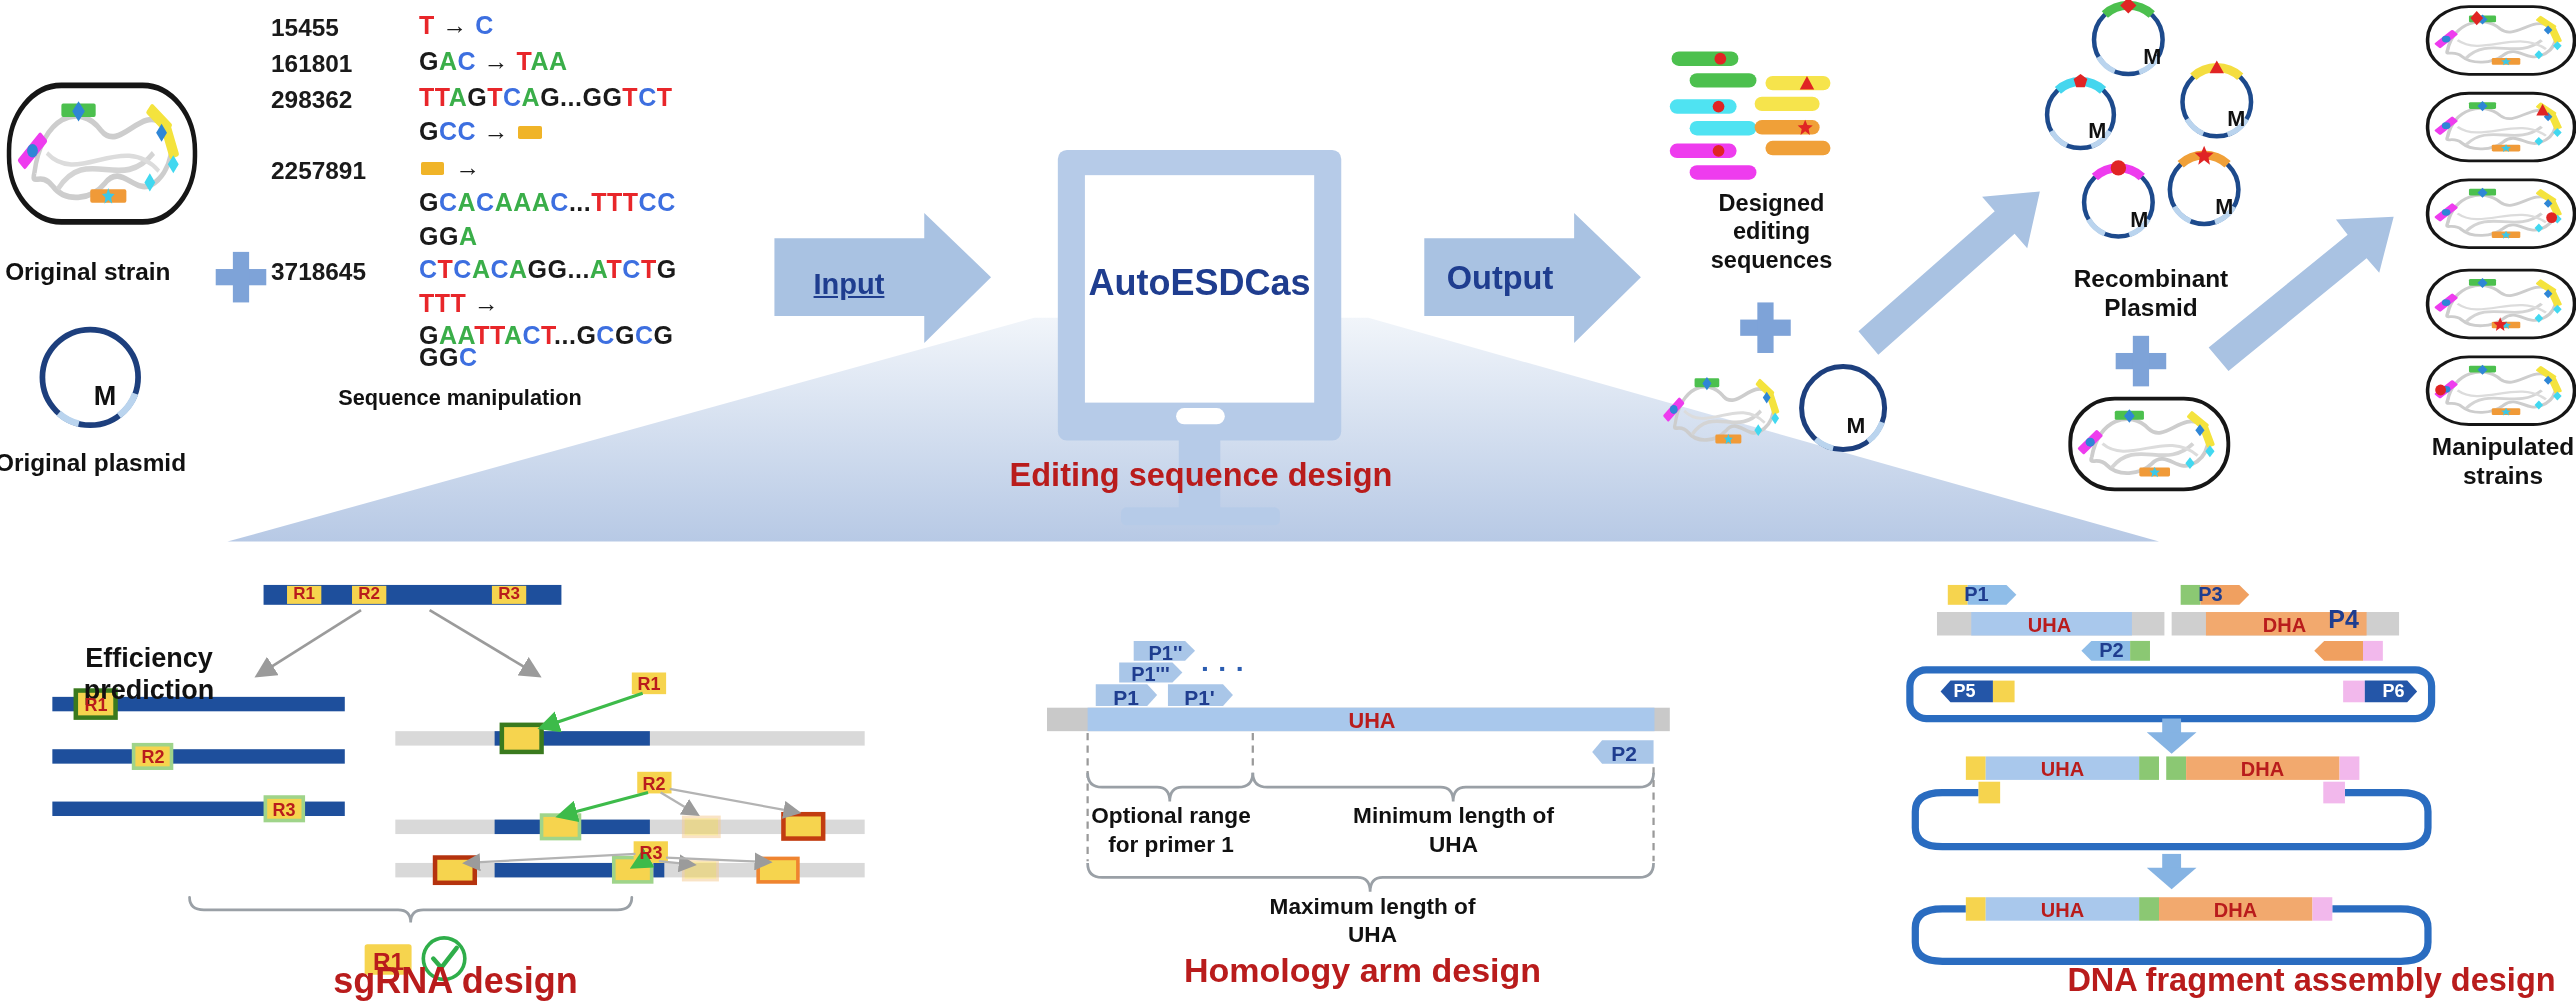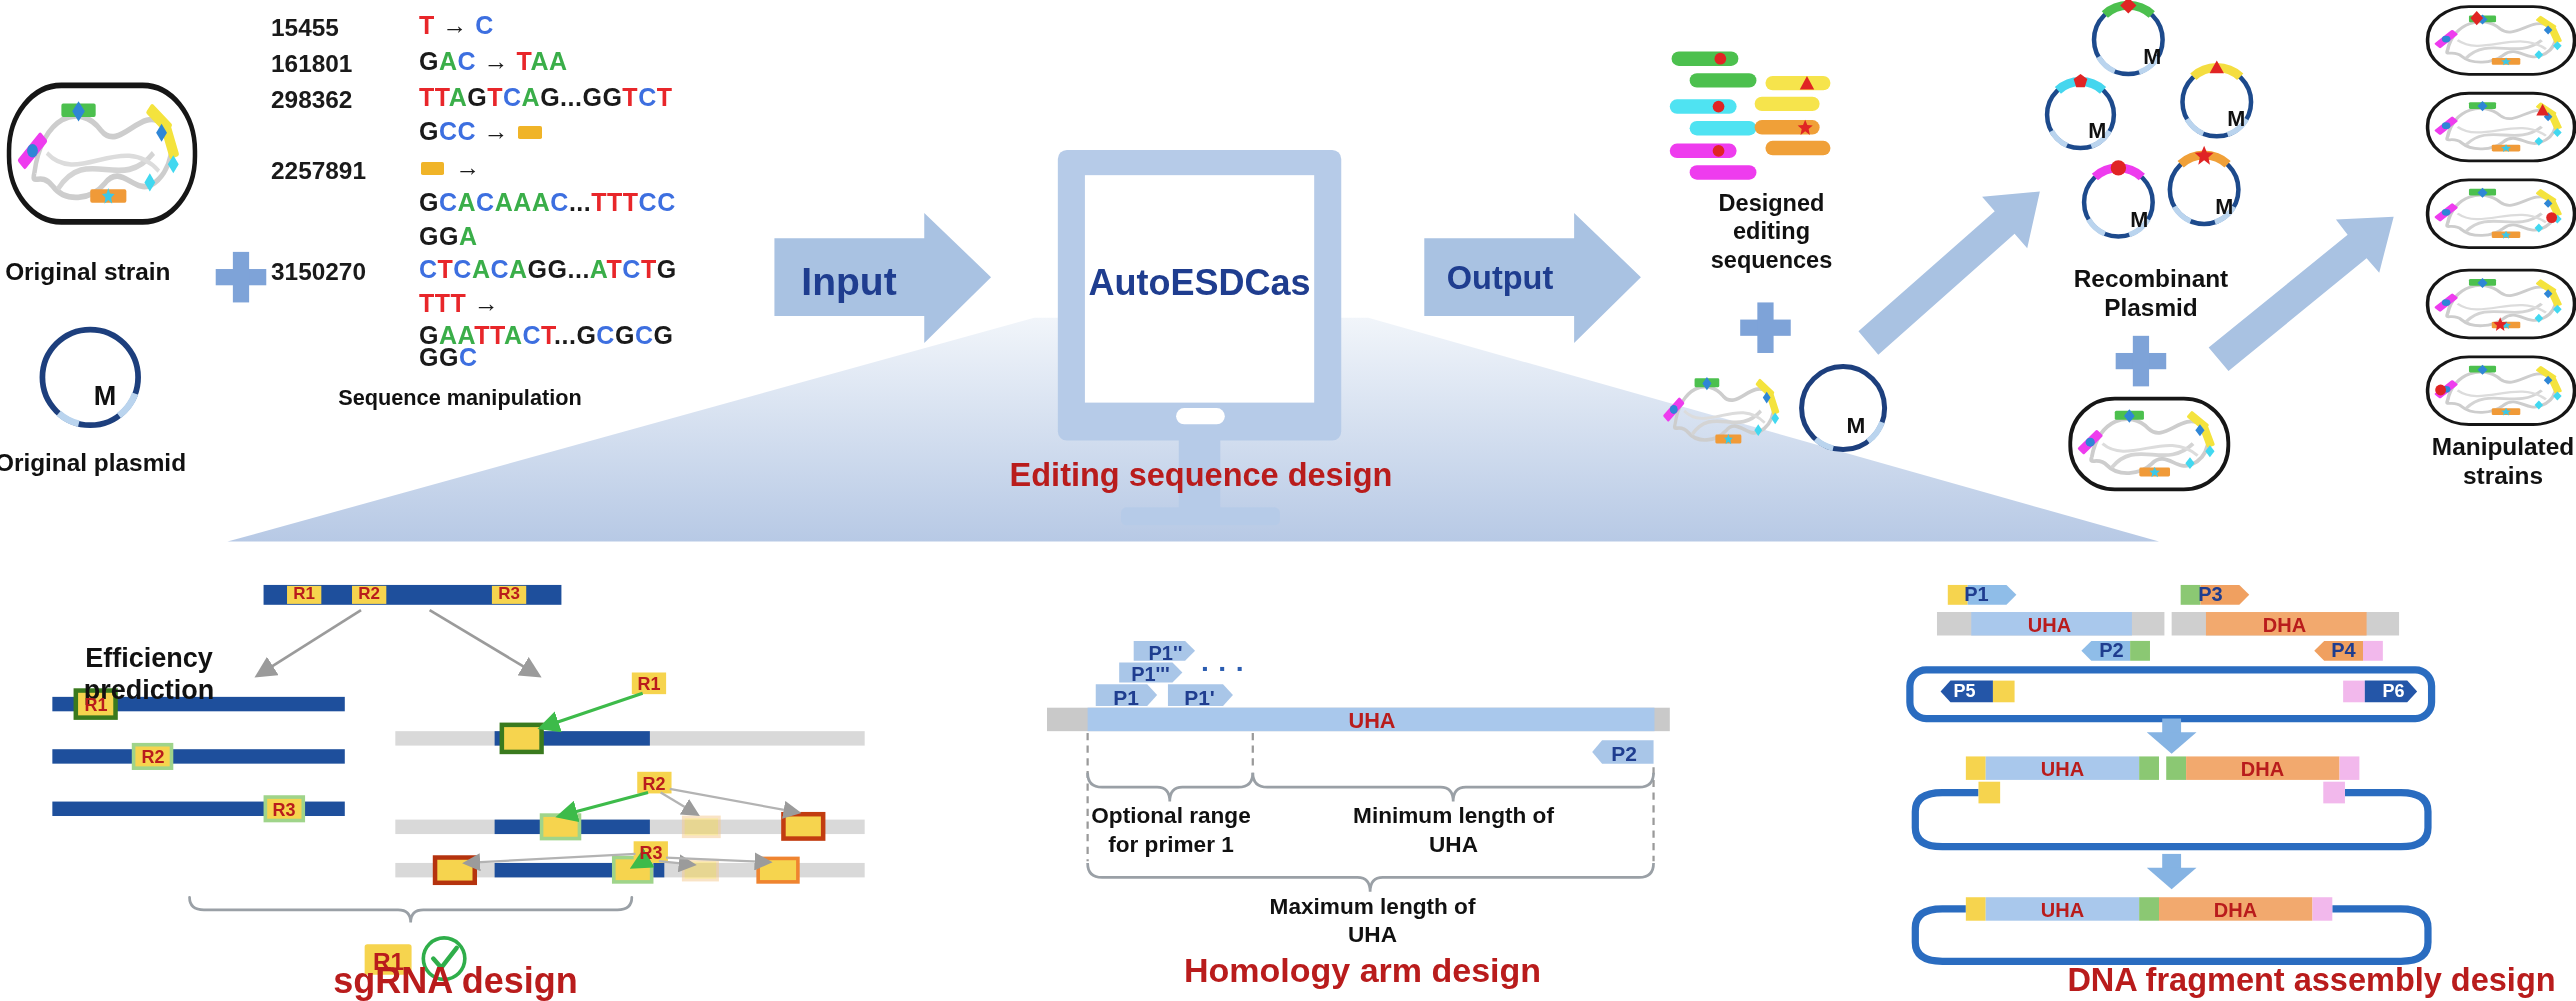--- a/index.html
+++ b/index.html
@@ -286,36 +286,36 @@
 </svg>
 
 <div class="lbl" style="left:-16.2px;top:258px;width:208px;font-size:24.4px;">Original strain</div>
 <div class="lbl" style="left:-18px;top:449px;width:217px;font-size:24.4px;">Original plasmid</div>
 <div class="lbl" style="left:87px;top:381px;width:36px;font-size:27px;">M</div>
 
 <div class="seq-pos" style="top:14.4px;">15455</div>
 <div class="seq-pos" style="top:50px;">161801</div>
 <div class="seq-pos" style="top:86px;">298362</div>
 <div class="seq-pos" style="top:157px;">2257891</div>
-<div class="seq-pos" style="top:258px;">3150270</div>
+<div class="seq-pos" style="top:258px;">3718645</div>
 
 <div class="seq-line" style="top:10.8px;"><span style="color: rgb(232, 38, 42);">T</span><span style="color: rgb(26, 26, 26);"> </span><span style="color: rgb(26, 26, 26);">→</span><span style="color: rgb(26, 26, 26);"> </span><span style="color: rgb(61, 111, 224);">C</span></div>
 <div class="seq-line" style="top:47px;"><span style="color: rgb(26, 26, 26);">G</span><span style="color: rgb(58, 174, 73);">A</span><span style="color: rgb(61, 111, 224);">C</span><span style="color: rgb(26, 26, 26);"> </span><span style="color: rgb(26, 26, 26);">→</span><span style="color: rgb(26, 26, 26);"> </span><span style="color: rgb(232, 38, 42);">T</span><span style="color: rgb(58, 174, 73);">A</span><span style="color: rgb(58, 174, 73);">A</span></div>
 <div class="seq-line" style="top:83px;"><span style="color: rgb(232, 38, 42);">T</span><span style="color: rgb(232, 38, 42);">T</span><span style="color: rgb(58, 174, 73);">A</span><span style="color: rgb(26, 26, 26);">G</span><span style="color: rgb(232, 38, 42);">T</span><span style="color: rgb(61, 111, 224);">C</span><span style="color: rgb(58, 174, 73);">A</span><span style="color: rgb(26, 26, 26);">G</span><span style="color: rgb(26, 26, 26);">.</span><span style="color: rgb(26, 26, 26);">.</span><span style="color: rgb(26, 26, 26);">.</span><span style="color: rgb(26, 26, 26);">G</span><span style="color: rgb(26, 26, 26);">G</span><span style="color: rgb(232, 38, 42);">T</span><span style="color: rgb(61, 111, 224);">C</span><span style="color: rgb(232, 38, 42);">T</span></div>
 <div class="seq-line" style="top:117px;"><span style="color: rgb(26, 26, 26);">G</span><span style="color: rgb(61, 111, 224);">C</span><span style="color: rgb(61, 111, 224);">C</span><span style="color: rgb(26, 26, 26);"> </span><span style="color: rgb(26, 26, 26);">→</span><span style="color: rgb(26, 26, 26);"> </span><span class="ins"></span></div>
 <div class="seq-line" style="top:153px;"><span class="ins"></span><span style="color: rgb(26, 26, 26);"> </span><span style="color: rgb(26, 26, 26);">→</span></div>
 <div class="seq-line" style="top:188px;"><span style="color: rgb(26, 26, 26);">G</span><span style="color: rgb(61, 111, 224);">C</span><span style="color: rgb(58, 174, 73);">A</span><span style="color: rgb(61, 111, 224);">C</span><span style="color: rgb(58, 174, 73);">A</span><span style="color: rgb(58, 174, 73);">A</span><span style="color: rgb(58, 174, 73);">A</span><span style="color: rgb(61, 111, 224);">C</span><span style="color: rgb(26, 26, 26);">.</span><span style="color: rgb(26, 26, 26);">.</span><span style="color: rgb(26, 26, 26);">.</span><span style="color: rgb(232, 38, 42);">T</span><span style="color: rgb(232, 38, 42);">T</span><span style="color: rgb(232, 38, 42);">T</span><span style="color: rgb(61, 111, 224);">C</span><span style="color: rgb(61, 111, 224);">C</span></div>
 <div class="seq-line" style="top:222px;"><span style="color: rgb(26, 26, 26);">G</span><span style="color: rgb(26, 26, 26);">G</span><span style="color: rgb(58, 174, 73);">A</span></div>
 <div class="seq-line" style="top:255px;"><span style="color: rgb(61, 111, 224);">C</span><span style="color: rgb(232, 38, 42);">T</span><span style="color: rgb(61, 111, 224);">C</span><span style="color: rgb(58, 174, 73);">A</span><span style="color: rgb(61, 111, 224);">C</span><span style="color: rgb(58, 174, 73);">A</span><span style="color: rgb(26, 26, 26);">G</span><span style="color: rgb(26, 26, 26);">G</span><span style="color: rgb(26, 26, 26);">.</span><span style="color: rgb(26, 26, 26);">.</span><span style="color: rgb(26, 26, 26);">.</span><span style="color: rgb(58, 174, 73);">A</span><span style="color: rgb(232, 38, 42);">T</span><span style="color: rgb(61, 111, 224);">C</span><span style="color: rgb(232, 38, 42);">T</span><span style="color: rgb(26, 26, 26);">G</span></div>
 <div class="seq-line" style="top:289px;"><span style="color: rgb(232, 38, 42);">T</span><span style="color: rgb(232, 38, 42);">T</span><span style="color: rgb(232, 38, 42);">T</span><span style="color: rgb(26, 26, 26);"> </span><span style="color: rgb(26, 26, 26);">→</span></div>
 <div class="seq-line" style="top:321px;"><span style="color: rgb(26, 26, 26);">G</span><span style="color: rgb(58, 174, 73);">A</span><span style="color: rgb(58, 174, 73);">A</span><span style="color: rgb(232, 38, 42);">T</span><span style="color: rgb(232, 38, 42);">T</span><span style="color: rgb(58, 174, 73);">A</span><span style="color: rgb(61, 111, 224);">C</span><span style="color: rgb(232, 38, 42);">T</span><span style="color: rgb(26, 26, 26);">.</span><span style="color: rgb(26, 26, 26);">.</span><span style="color: rgb(26, 26, 26);">.</span><span style="color: rgb(26, 26, 26);">G</span><span style="color: rgb(61, 111, 224);">C</span><span style="color: rgb(26, 26, 26);">G</span><span style="color: rgb(61, 111, 224);">C</span><span style="color: rgb(26, 26, 26);">G</span></div>
 <div class="seq-line" style="top:343px;"><span style="color: rgb(26, 26, 26);">G</span><span style="color: rgb(26, 26, 26);">G</span><span style="color: rgb(61, 111, 224);">C</span></div>
 <div class="lbl" style="left:320px;top:386px;width:280px;font-size:21.7px;">Sequence manipulation</div>
 
-<div class="lbl navy" style="left:774px;top:260px;width:150px;font-size:39px;">Input</div>
+<div class="lbl navy" style="left:774px;top:268px;width:150px;font-size:29px;text-decoration:underline;">Input</div>
 <div class="lbl navy" style="left:1083px;top:262px;width:233px;font-size:36px;">AutoESDCas</div>
 <div class="lbl navy" style="left:1424px;top:260px;width:152px;font-size:32.5px;">Output</div>
 <div class="lbl bt" style="left:885px;top:457px;width:632px;font-size:32.5px;">Editing sequence design</div>
 
 <div class="lbl" style="left:1681px;top:190px;width:181px;font-size:23.5px;">Designed</div>
 <div class="lbl" style="left:1681px;top:218px;width:181px;font-size:23.5px;">editing</div>
 <div class="lbl" style="left:1681px;top:247px;width:181px;font-size:23.5px;">sequences</div>
 <div class="lbl" style="left:1838px;top:413px;width:36px;font-size:22.6px;">M</div>
 
 <div class="lbl" style="left:2136px;top:45px;width:32.5px;font-size:21.7px;">M</div>
@@ -356,21 +356,21 @@
 <div class="lbl" style="left:1336px;top:832px;width:235px;font-size:22.6px;">UHA</div>
 <div class="lbl" style="left:1255px;top:894px;width:235px;font-size:22.6px;">Maximum length of</div>
 <div class="lbl" style="left:1255px;top:922px;width:235px;font-size:22.6px;">UHA</div>
 <div class="lbl bt" style="left:1155px;top:951px;width:415px;font-size:34px;">Homology arm design</div>
 
 <div class="lbl navy" style="left:1946px;top:583px;width:61px;font-size:20px;">P1</div>
 <div class="lbl navy" style="left:2179px;top:583px;width:63px;font-size:20px;">P3</div>
 <div class="lbl bt" style="left:1991px;top:614px;width:117px;font-size:20px;">UHA</div>
 <div class="lbl bt" style="left:2226px;top:614px;width:117px;font-size:20px;">DHA</div>
 <div class="lbl navy" style="left:2080px;top:639px;width:63px;font-size:20px;">P2</div>
-<div class="lbl navy" style="left:2312px;top:639px;width:63px;font-size:20px;">P4</div>
+<div class="lbl navy" style="left:2312px;top:605px;width:63px;font-size:25px;">P4</div>
 <div class="lbl wh" style="left:1939px;top:681px;width:51px;font-size:18px;">P5</div>
 <div class="lbl wh" style="left:2368px;top:681px;width:51px;font-size:18px;">P6</div>
 <div class="lbl bt" style="left:1986px;top:758px;width:153px;font-size:20px;">UHA</div>
 <div class="lbl bt" style="left:2186px;top:758px;width:153px;font-size:20px;">DHA</div>
 <div class="lbl bt" style="left:1986px;top:899px;width:153px;font-size:20px;">UHA</div>
 <div class="lbl bt" style="left:2159px;top:899px;width:153px;font-size:20px;">DHA</div>
 <div class="lbl bt" style="left:2045px;top:962px;width:533px;font-size:32.5px;">DNA fragment assembly design</div>
 
 </div>
 

